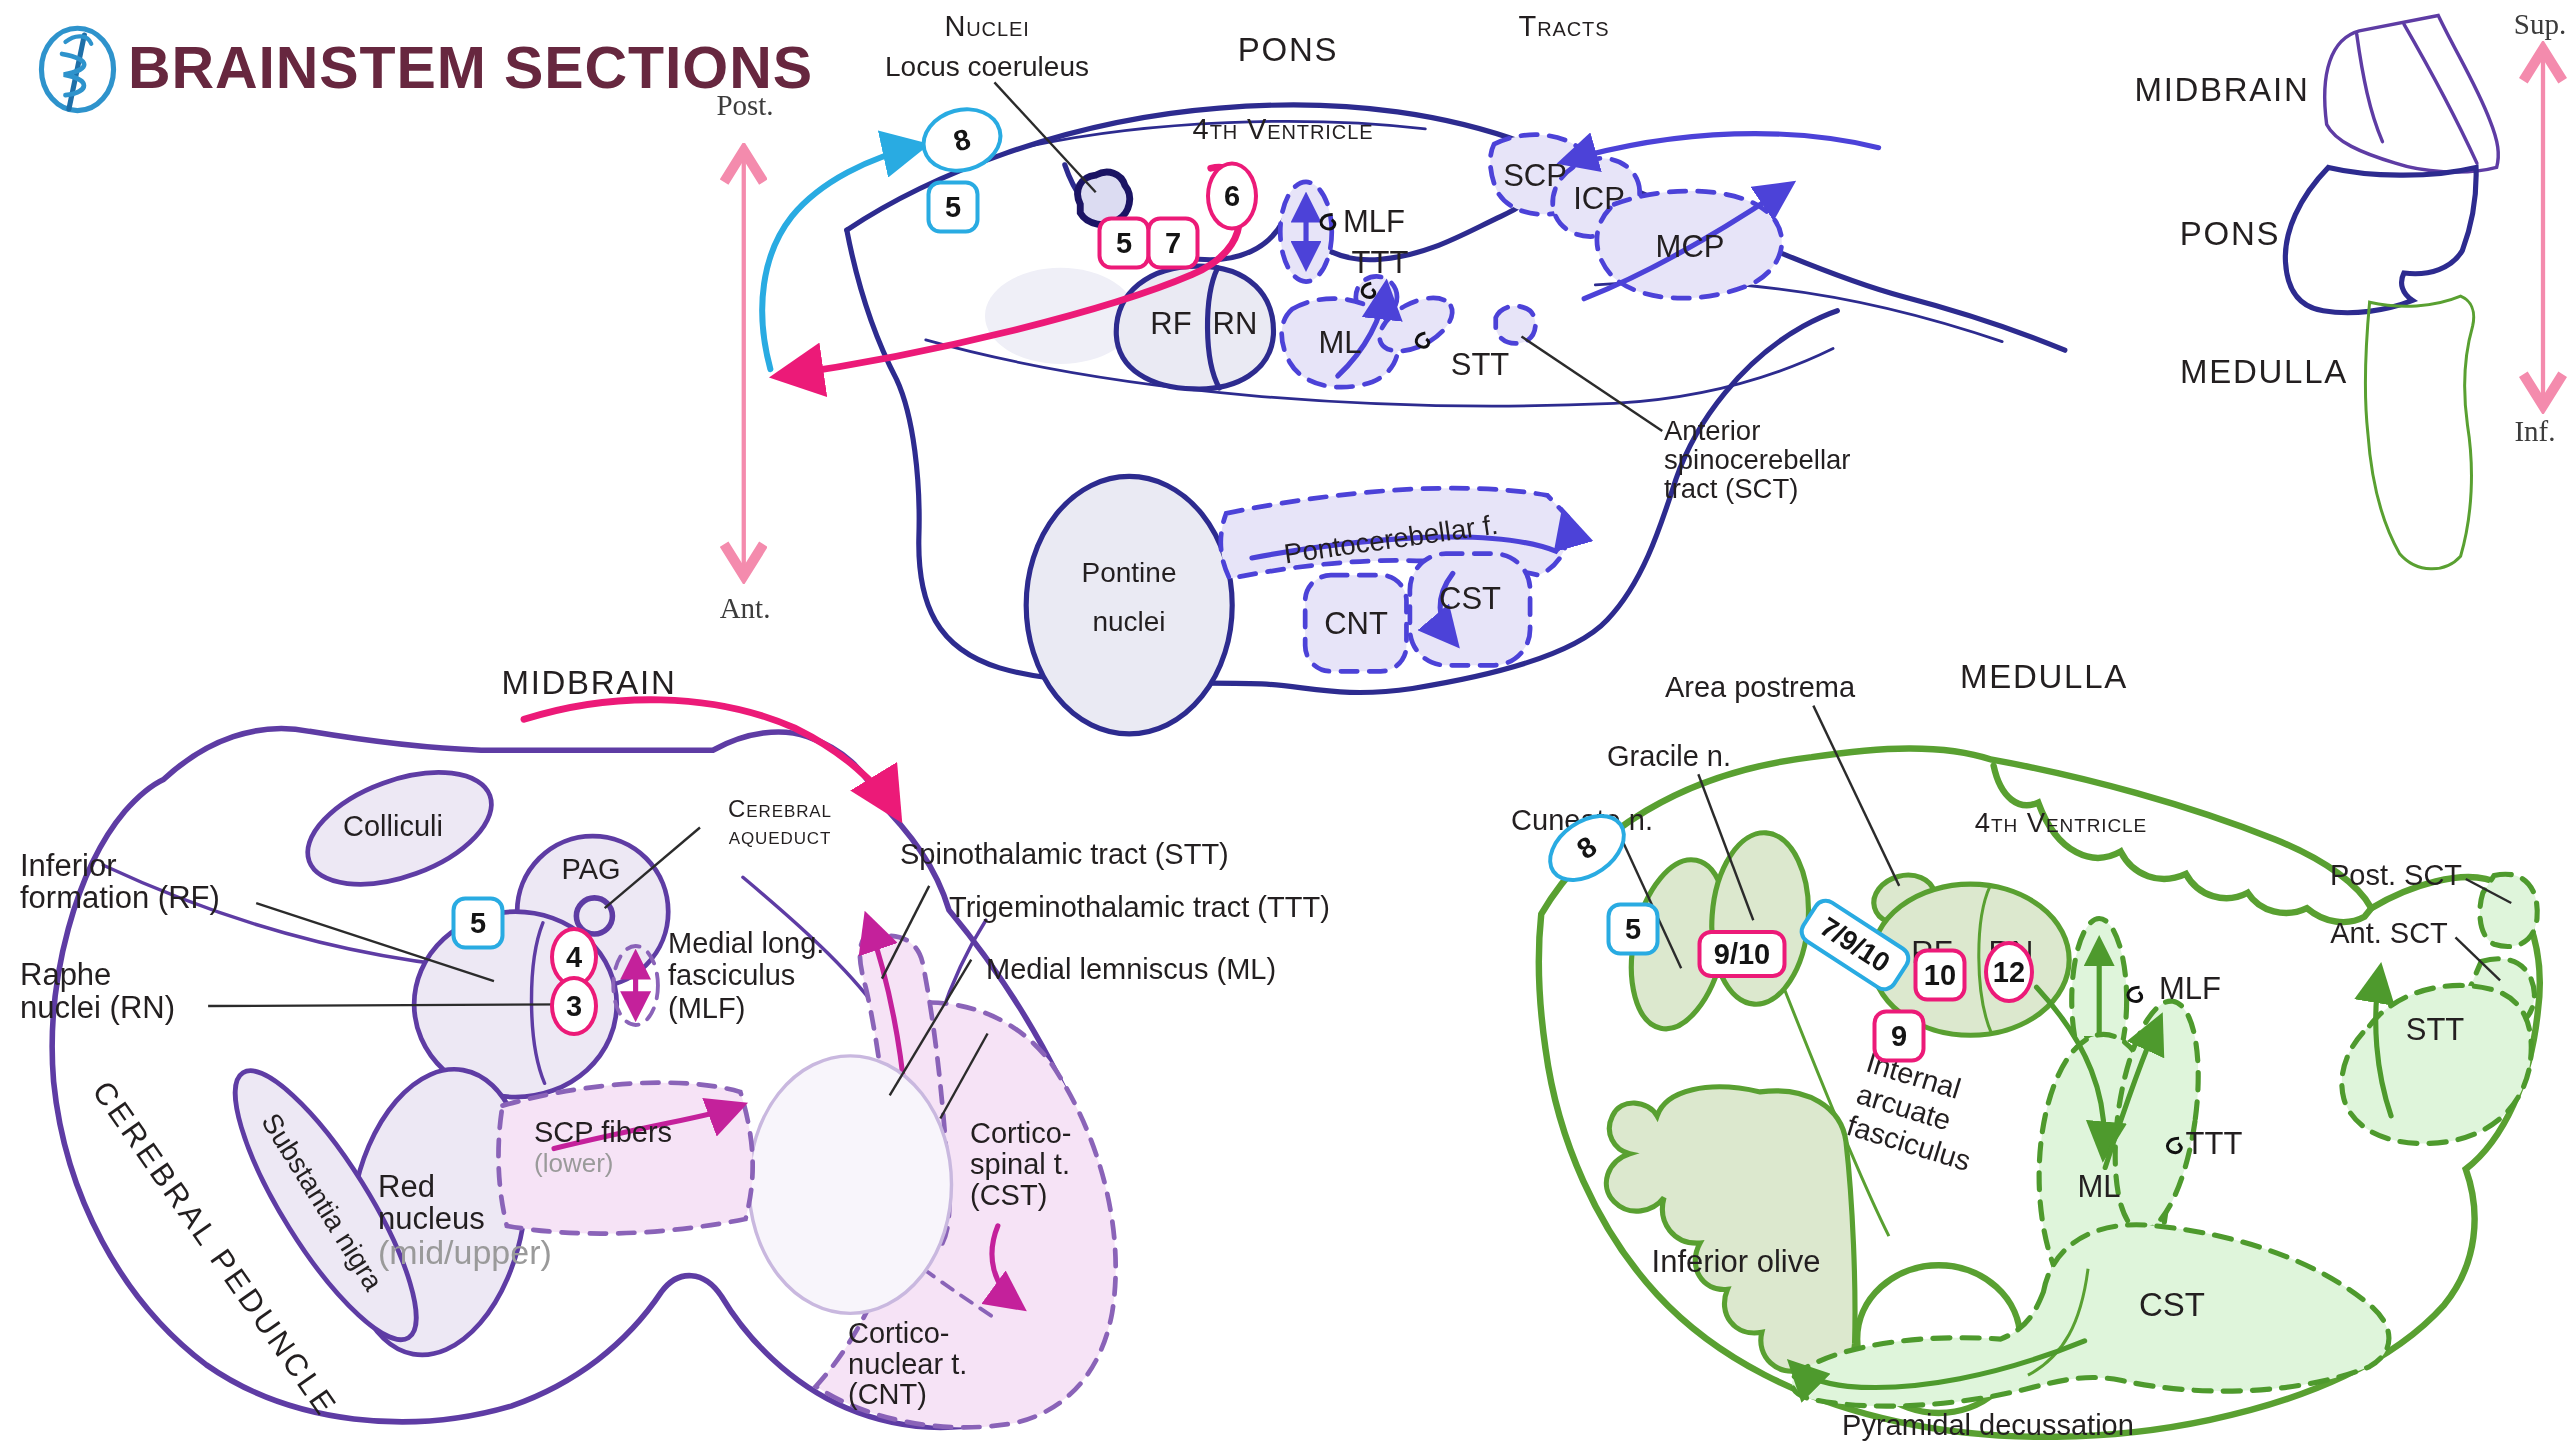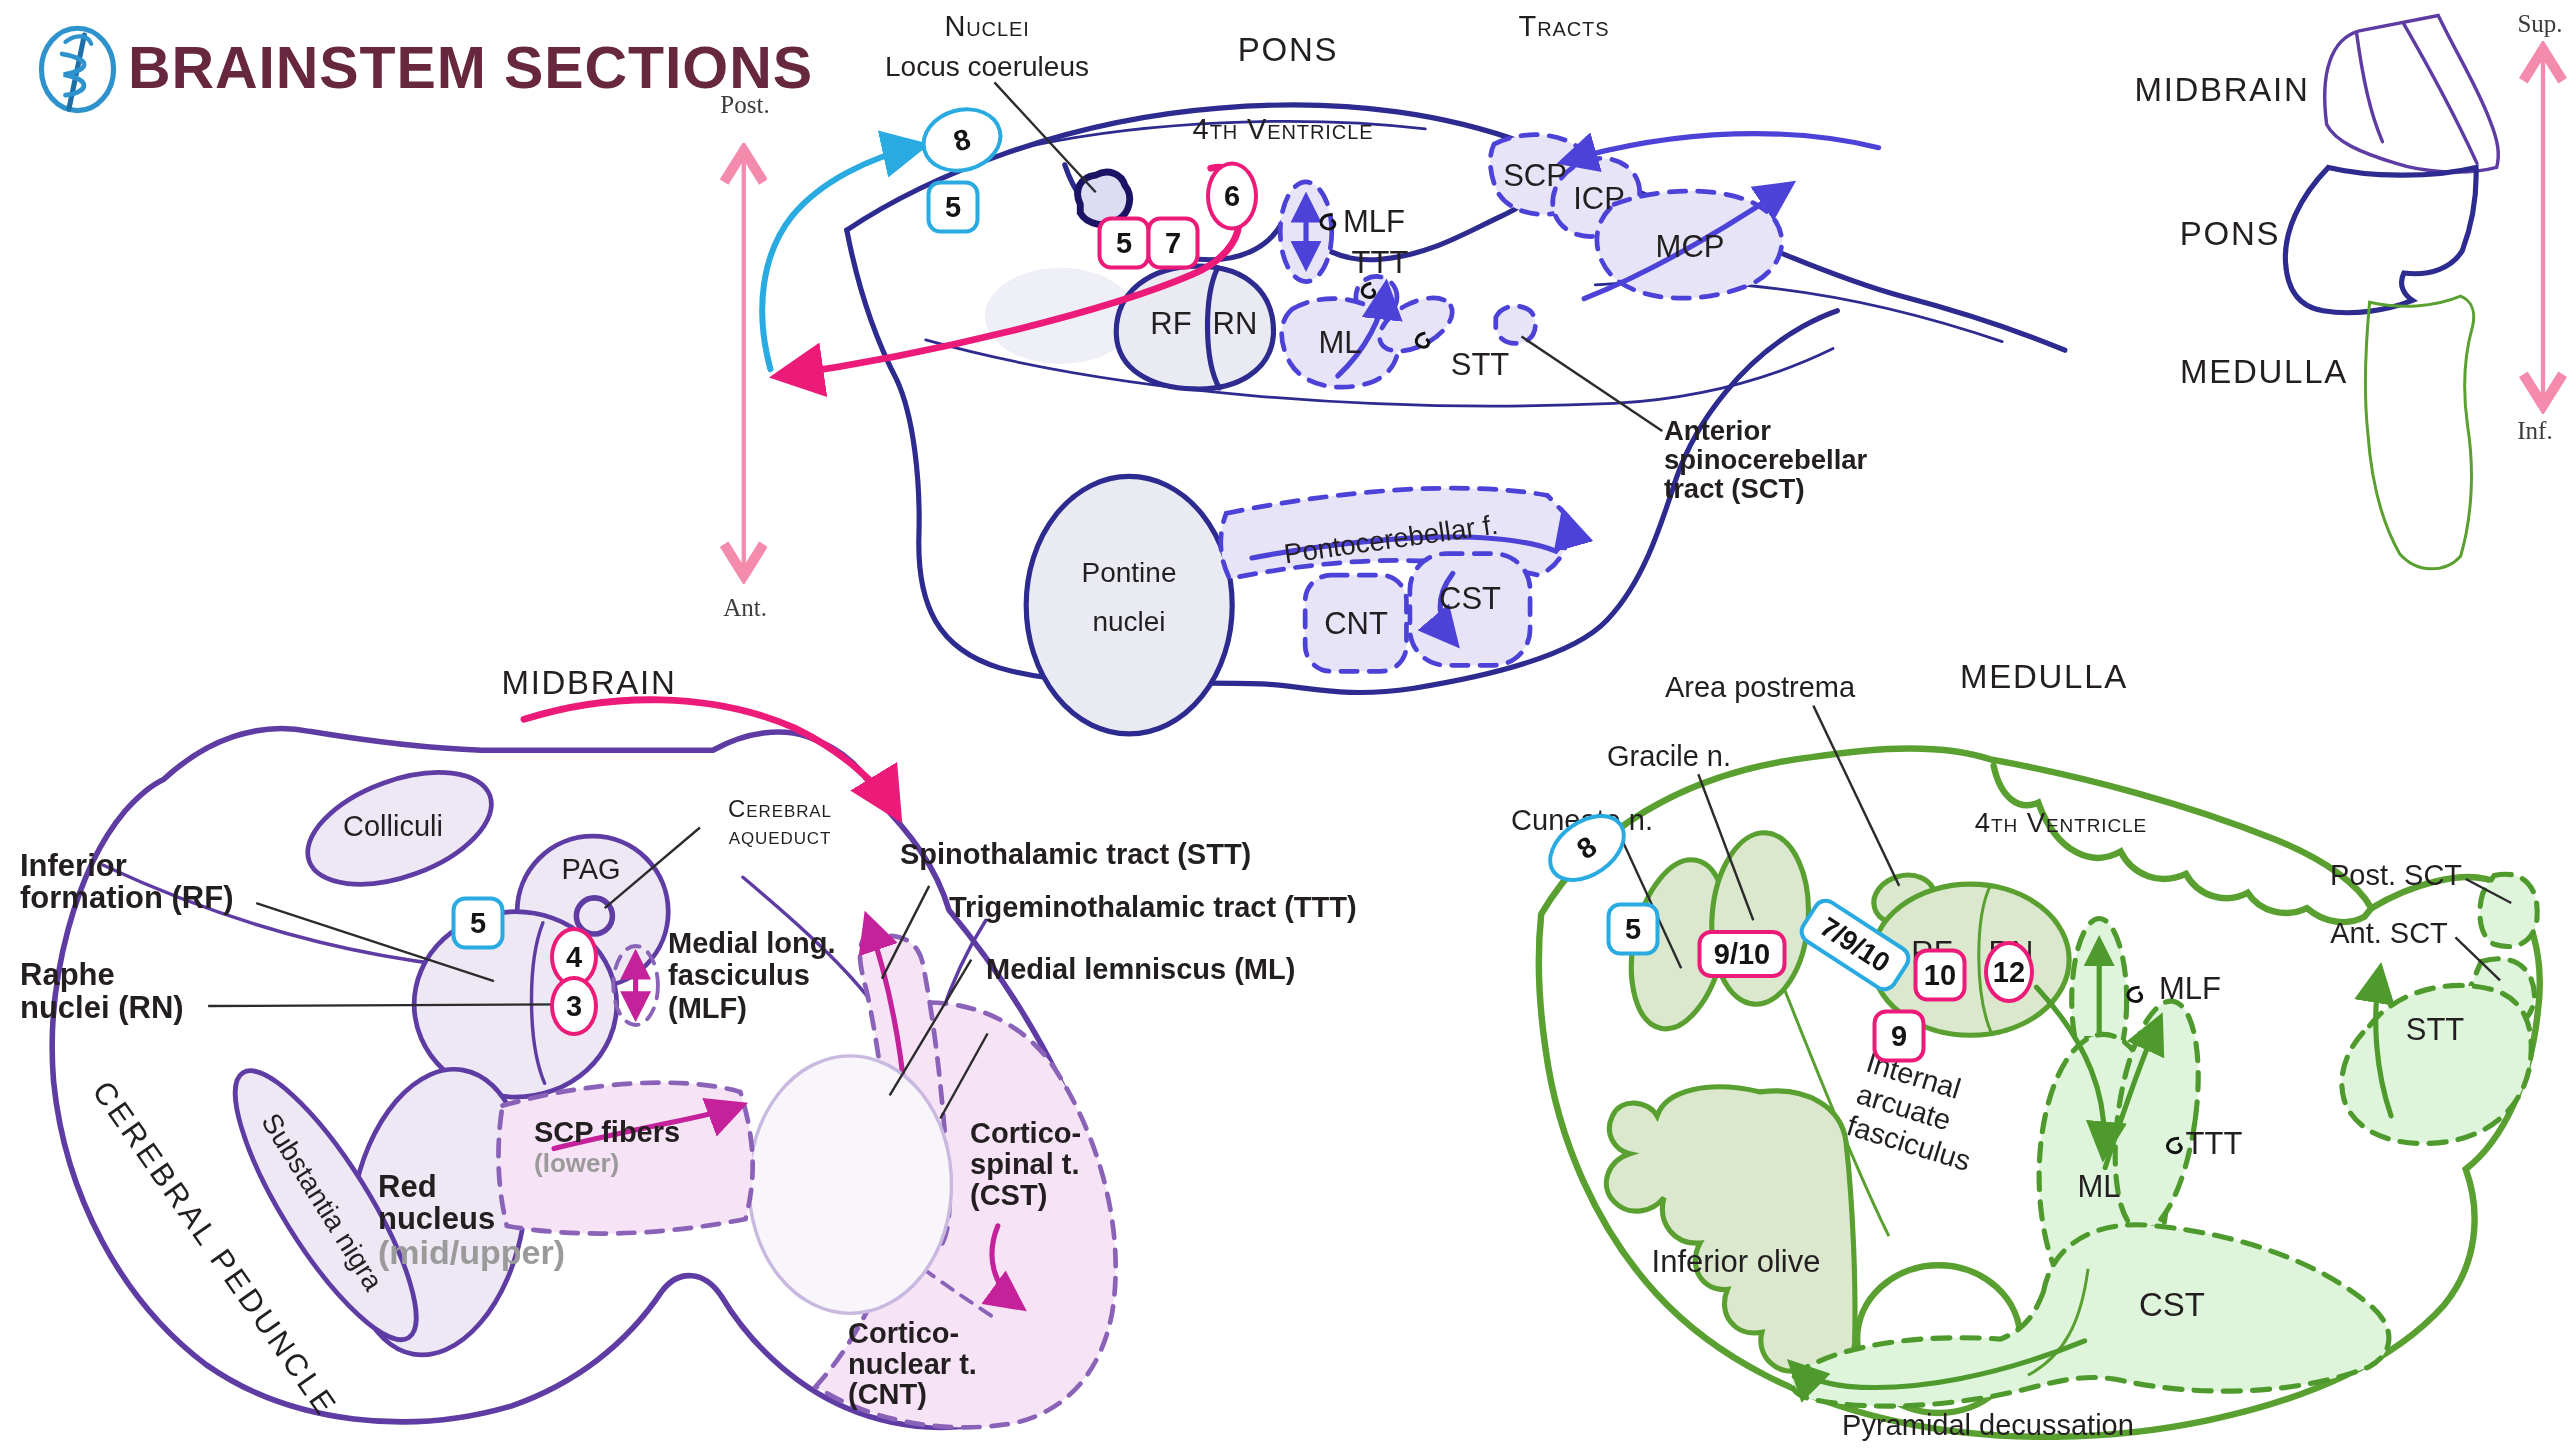--- a/index.html
+++ b/index.html
@@ -26,26 +26,26 @@
   .sGt{stroke:#59A031;stroke-width:3.5;fill:none}
   .sGf{stroke:#59A031;stroke-width:6;fill:#DCE8CE}
   .dG{stroke:#4E9A2D;stroke-width:6;fill:#DFF5DB;stroke-dasharray:20 14;stroke-linecap:round}
   .aG{stroke:#4E9A2D;stroke-width:6;fill:none;stroke-linecap:round}
   .ptr{stroke:#2b2b2b;stroke-width:2.8;fill:none}
   .crl{stroke:#111;stroke-width:3.5;fill:none}
   .ax{stroke:#F48BAD;stroke-width:5;fill:none;stroke-linecap:round}
   
   .lbl{position:absolute;transform:translate(-50%,-50%);white-space:nowrap;text-align:center;
        line-height:1.13;color:#231F20;}
-  .la{transform:translateY(-50%);text-align:left;font-weight:bold;}
+  .la{transform:translateY(-50%);text-align:left;}
   .s28{font-size:24px}.s30{font-size:26px}.s32{font-size:27.5px}.s33{font-size:28px}
   .s34{font-size:29px}.s36{font-size:31px}.s38{font-size:33px}
   .caps{font-variant:small-caps;letter-spacing:0.9px;font-weight:500;}
   .sect{font-size:33px;letter-spacing:1.7px;font-weight:500;}
-  .serif{font-family:"Liberation Serif",serif;font-size:25px;color:#3c3c3c;}
+  .serif{font-family:"Liberation Serif",serif;font-size:29px;color:#3c3c3c;}
   .grey{color:#9A9A9A;}
   .ttl{position:absolute;left:128px;top:34px;font-size:59px;font-weight:700;
        letter-spacing:0.9px;color:#67273F;}
   
   .badge{position:absolute;display:flex;align-items:center;justify-content:center;
          background:#fff;color:#141414;font-weight:600;font-size:29px;
          transform:translate(-50%,-50%);box-sizing:border-box;}
   .bsq{width:53px;height:53px;border-radius:13.7px;border:4.3px solid #29ABE2;}
   .bpk{border-color:#EC1A78;}
   .bov{border-radius:50%;border:4.3px solid #EC1A78;}

